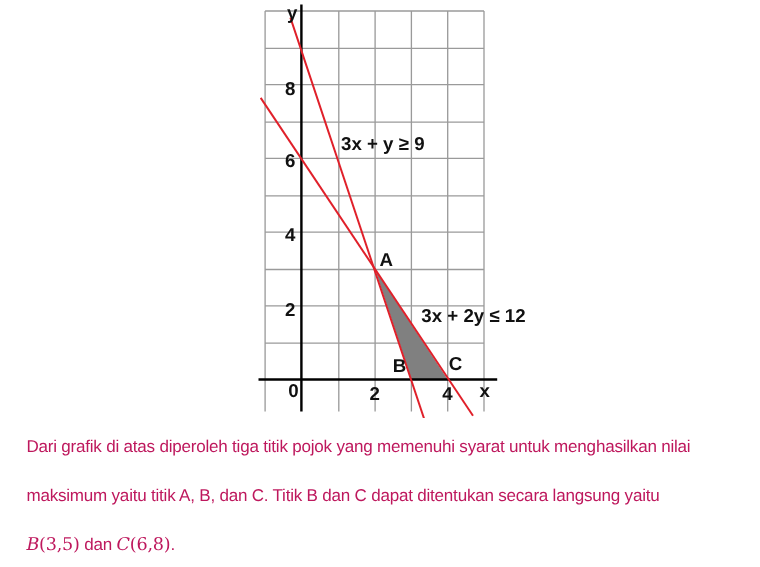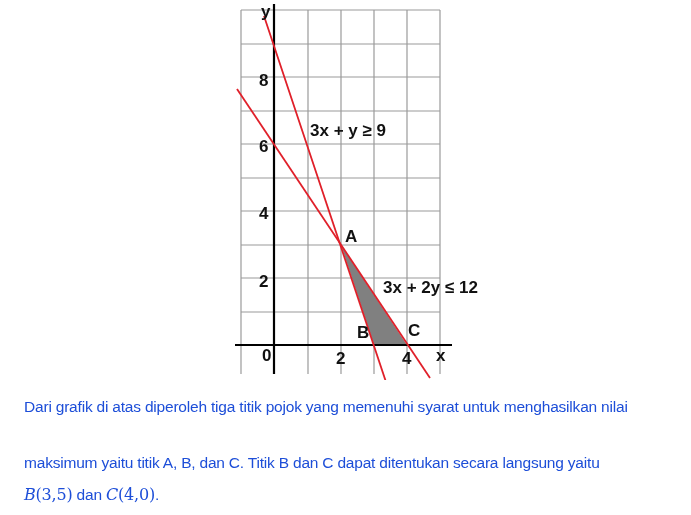--- a/index.html
+++ b/index.html
@@ -1,20 +1,20 @@
 <!DOCTYPE html>
 <html><head>
 <meta charset="utf-8">
 <style>
   html, body { margin:0; padding:0; background:#ffffff; }
   body { width:691px; height:515px; position:relative; overflow:hidden; font-family:"Liberation Sans", sans-serif; }
   #graph { position:absolute; left:0; top:0; width:691px; height:380px; }
-  .para { position:absolute; left:24px; font-family:"Liberation Sans", sans-serif; font-size:15.5px; color:#1d4ed8; white-space:nowrap; letter-spacing:-0.2px; }
+  .para { position:absolute; left:24px; font-family:"Liberation Sans", sans-serif; font-size:15.5px; color:#be185d; white-space:nowrap; letter-spacing:-0.2px; }
   .l1 { top:398px; }
-  .l2 { top:454px; }
+  .l2 { top:442px; }
   .l3 { top:485px; }
   .math { font-family:"DejaVu Serif", serif; font-size:16px; }
   .mi { font-style:italic; }
 </style>
 </head>
 <body>
 
 <svg id="graph" viewBox="0 0 691 380" xmlns="http://www.w3.org/2000/svg">
 
   <g stroke="#9a9a9a" stroke-width="1.2" fill="none">
@@ -59,14 +59,14 @@
     <text x="383" y="293">3x + 2y ≤ 12</text>
     <text x="345" y="242">A</text>
     <text x="357" y="338">B</text>
     <text x="408" y="336">C</text>
   </g>
 </svg>
 
 <div class="para l1">Dari grafik di atas diperoleh tiga titik pojok yang memenuhi syarat untuk menghasilkan nilai</div>
 <div class="para l2">maksimum yaitu titik A, B, dan C. Titik B dan C dapat ditentukan secara langsung yaitu</div>
 <div class="para l3">
-  <span class="math mi">B</span><span class="math">(3,5)</span><span> dan </span><span class="math mi">C</span><span class="math">(4,0)</span><span>.</span>
+  <span class="math mi">B</span><span class="math">(3,5)</span><span> dan </span><span class="math mi">C</span><span class="math">(6,8)</span><span>.</span>
 </div>
 
 </body></html>

